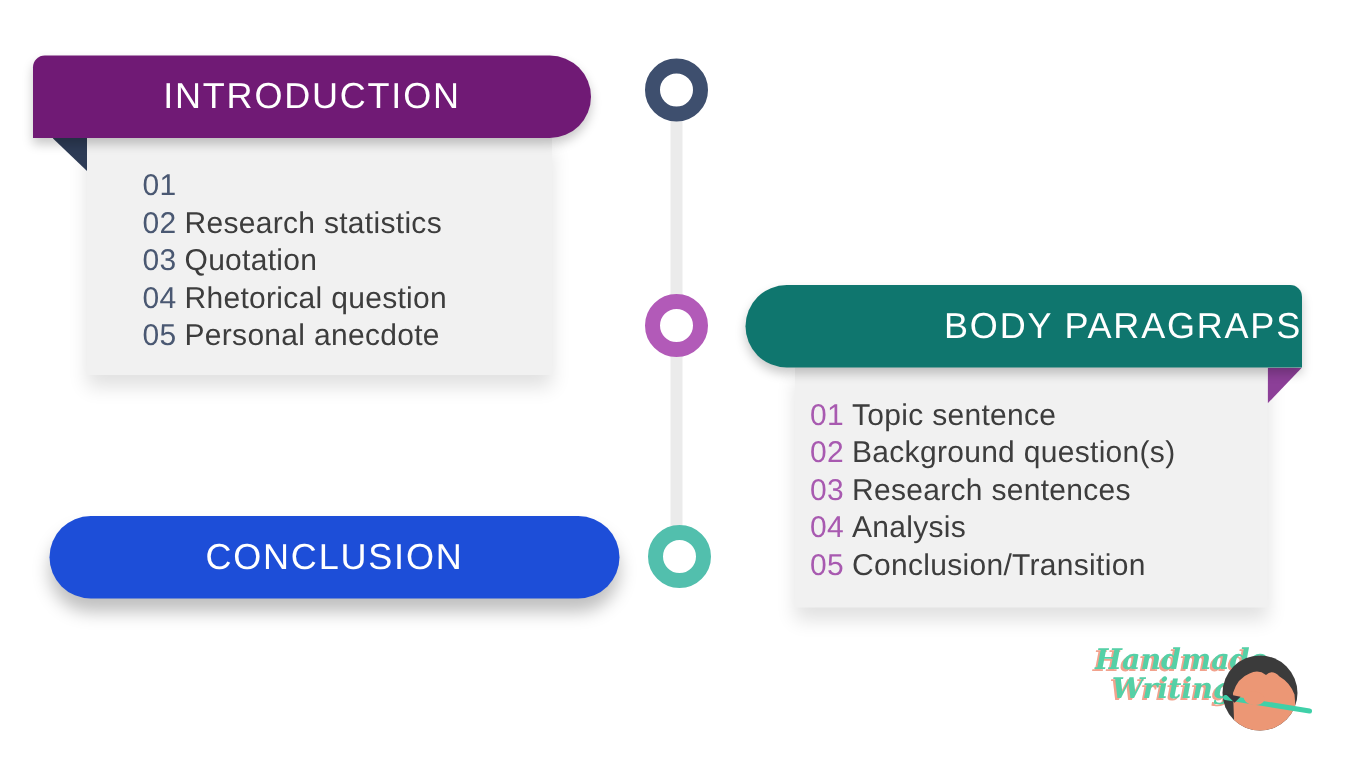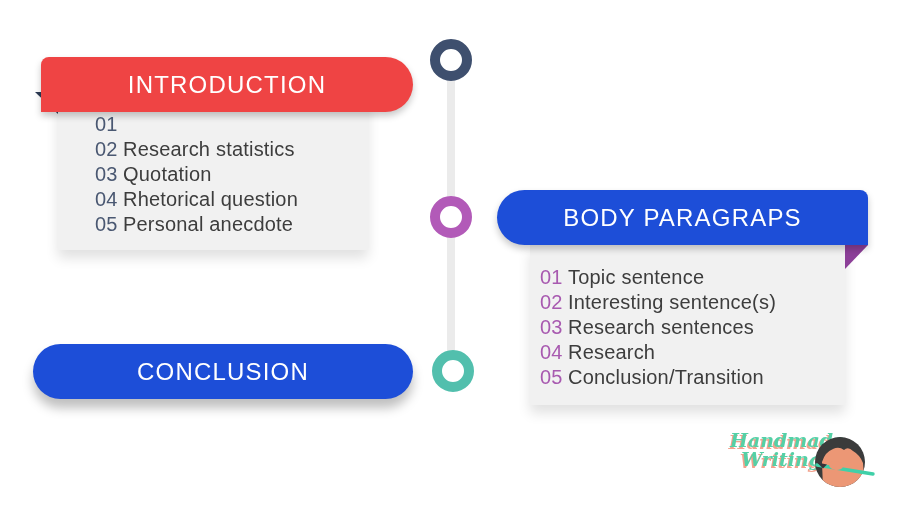--- a/index.html
+++ b/index.html
@@ -22,29 +22,29 @@
   .node-intro{left:430px;top:39px;border:10px solid #3e4f6e;}
   .node-body{left:430px;top:196px;border:10px solid #b25ab8;}
   .node-conclusion{left:432px;top:350px;border:10px solid #52bfad;}
 
   
   .banner{
     position:absolute;height:55px;display:flex;align-items:center;justify-content:center;
     color:#ffffff;font-size:24px;letter-spacing:1.2px;z-index:4;
   }
   .banner-intro{
-    left:41px;top:37px;width:372px;background:#ef4444;
+    left:22px;top:37px;width:372px;background:#701a75;
     border-radius:8px 28px 28px 0;
     box-shadow:0 4px 7px rgba(0,0,0,0.22);
-    margin-top:20px;
   }
   .banner-body{
-    left:497px;top:190px;width:371px;background:#1d4ed8;
+    left:497px;top:190px;width:371px;background:#0f766e;
     border-radius:28px 8px 0 28px;
     box-shadow:0 4px 7px rgba(0,0,0,0.22);
+    justify-content:flex-end;
   }
   .banner-conclusion{
     left:33px;top:344px;width:380px;background:#1d4ed8;
     border-radius:28px;
     box-shadow:0 9px 11px rgba(0,0,0,0.25);
   }
 
   
   .fold{position:absolute;z-index:3;}
   .fold-intro{
@@ -125,29 +125,29 @@
   </div>
   <div class="fold fold-body"></div>
   <div class="card card-body"></div>
   <div class="list list-body">
     <div class="row">
       <span class="num num-purple">01</span>
       <span class="lbl">Topic sentence</span>
     </div>
     <div class="row">
       <span class="num num-purple">02</span>
-      <span class="lbl">Interesting sentence(s)</span>
+      <span class="lbl">Background question(s)</span>
     </div>
     <div class="row">
       <span class="num num-purple">03</span>
       <span class="lbl">Research sentences</span>
     </div>
     <div class="row">
       <span class="num num-purple">04</span>
-      <span class="lbl">Research</span>
+      <span class="lbl">Analysis</span>
     </div>
     <div class="row">
       <span class="num num-purple">05</span>
       <span class="lbl">Conclusion/Transition</span>
     </div>
   </div>
 
   <div class="banner banner-conclusion">
     <span>CONCLUSION</span>
   </div>

